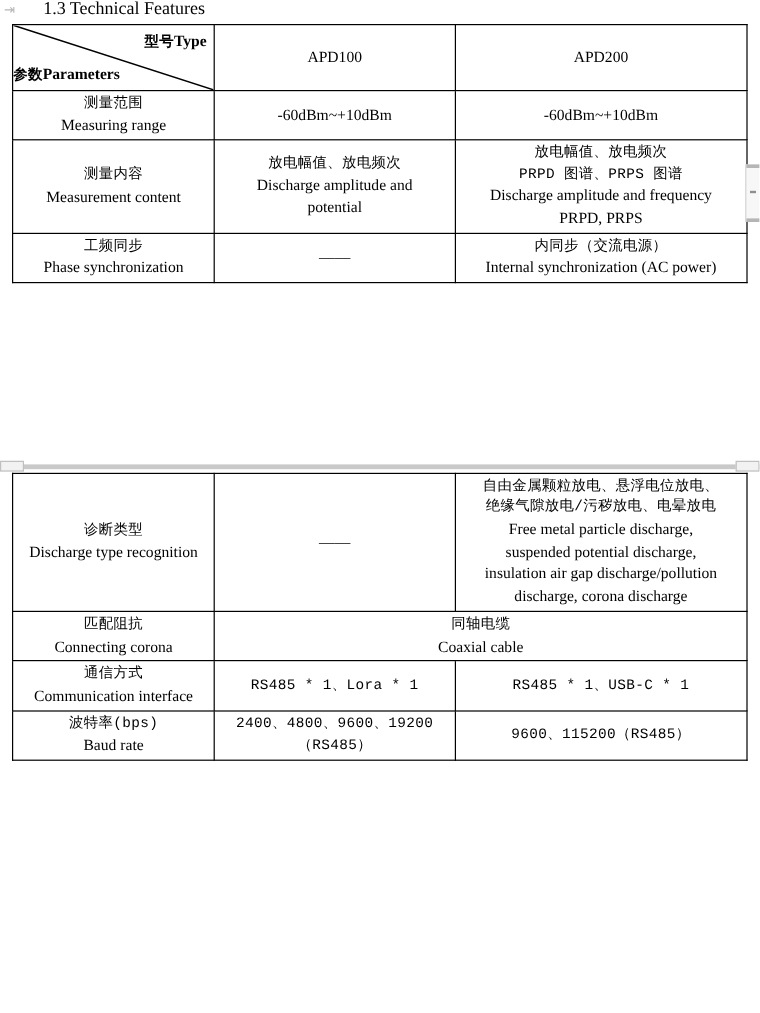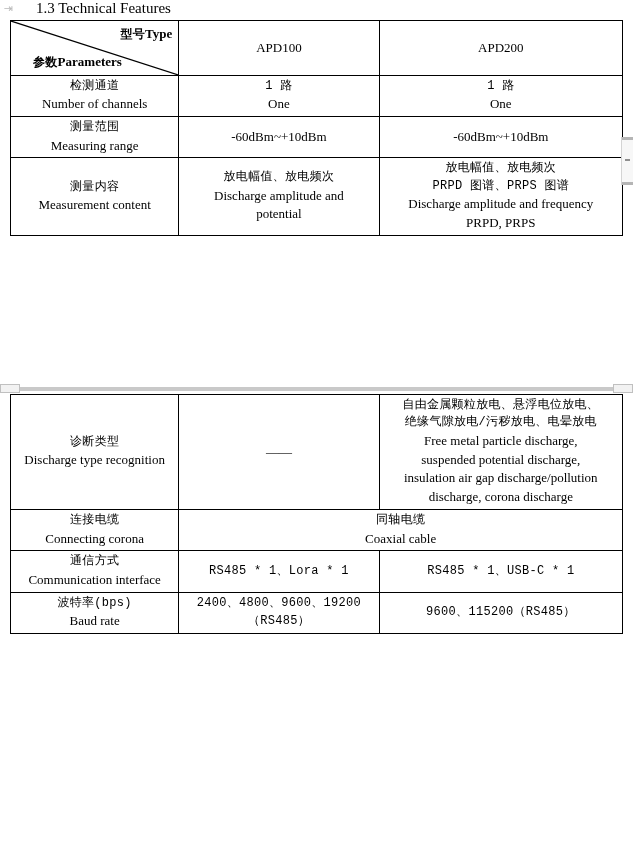--- a/index.html
+++ b/index.html
@@ -88,21 +88,21 @@
   .diag-cell .type-lbl {
     position: absolute;
     right: 6px;
     top: 3px;
     font-weight: bold;
     font-size: 13.5px;
     white-space: nowrap;
   }
   .diag-cell .param-lbl {
     position: absolute;
-    left: 22px;
+    left: 0;
     bottom: 3px;
     font-weight: bold;
     font-size: 13.5px;
     white-space: nowrap;
   }
   .diag-cell .type-lbl .cn,
   .diag-cell .param-lbl .cn { display: inline; font-weight: bold; }
   .diag-cell .type-lbl .en,
   .diag-cell .param-lbl .en { display: inline; font-weight: bold; }
 
@@ -176,34 +176,20 @@
         <span class="type-lbl">
           <span class="cn">型号</span><span class="en">Type</span>
         </span>
         <span class="param-lbl">
           <span class="cn">参数</span><span class="en">Parameters</span>
         </span>
       </td>
       <td><span class="en">APD100</span></td>
       <td><span class="en">APD200</span></td>
     </tr>
-  <tr>
-        <td class="lbl-cell">
-          <span class="cn">检测通道</span>
-          <span class="en">Number of channels</span>
-        </td>
-        <td>
-          <span class="val-line cn">1 路</span>
-          <span class="val-line en">One</span>
-        </td>
-        <td>
-          <span class="val-line cn">1 路</span>
-          <span class="val-line en">One</span>
-        </td>
-      </tr>
       <tr>
         <td class="lbl-cell">
           <span class="cn">测量范围</span>
           <span class="en">Measuring range</span>
         </td>
         <td>
           <span class="val-line en">-60dBm~+10dBm</span>
         </td>
         <td>
           <span class="val-line en">-60dBm~+10dBm</span>
@@ -217,20 +203,33 @@
         <td>
           <span class="val-line cn">放电幅值、放电频次</span>
           <span class="val-line en">Discharge amplitude and</span>
           <span class="val-line en">potential</span>
         </td>
         <td>
           <span class="val-line cn">放电幅值、放电频次</span>
           <span class="val-line cn">PRPD 图谱、PRPS 图谱</span>
           <span class="val-line en">Discharge amplitude and frequency</span>
           <span class="val-line en">PRPD, PRPS</span>
+        </td>
+      </tr>
+      <tr>
+        <td class="lbl-cell">
+          <span class="cn">工频同步</span>
+          <span class="en">Phase synchronization</span>
+        </td>
+        <td>
+          <span class="val-line en">——</span>
+        </td>
+        <td>
+          <span class="val-line cn">内同步（交流电源）</span>
+          <span class="val-line en">Internal synchronization (AC power)</span>
         </td>
       </tr>
     </tbody>
 </table>
 
 <div class="page-break" style="top:384px;">
   <div class="pb-band"></div>
   <div class="pb-cap-l"></div>
   <div class="pb-cap-r"></div>
 </div>
@@ -254,21 +253,21 @@
           <span class="val-line cn">自由金属颗粒放电、悬浮电位放电、</span>
           <span class="val-line cn">绝缘气隙放电/污秽放电、电晕放电</span>
           <span class="val-line en">Free metal particle discharge,</span>
           <span class="val-line en">suspended potential discharge,</span>
           <span class="val-line en">insulation air gap discharge/pollution</span>
           <span class="val-line en">discharge, corona discharge</span>
         </td>
       </tr>
       <tr>
         <td class="lbl-cell">
-          <span class="cn">连接电缆</span>
+          <span class="cn">匹配阻抗</span>
           <span class="en">Connecting corona</span>
         </td>
         <td colspan="2">
           <span class="val-line cn">同轴电缆</span>
           <span class="val-line en">Coaxial cable</span>
         </td>
       </tr>
       <tr>
         <td class="lbl-cell">
           <span class="cn">通信方式</span>

